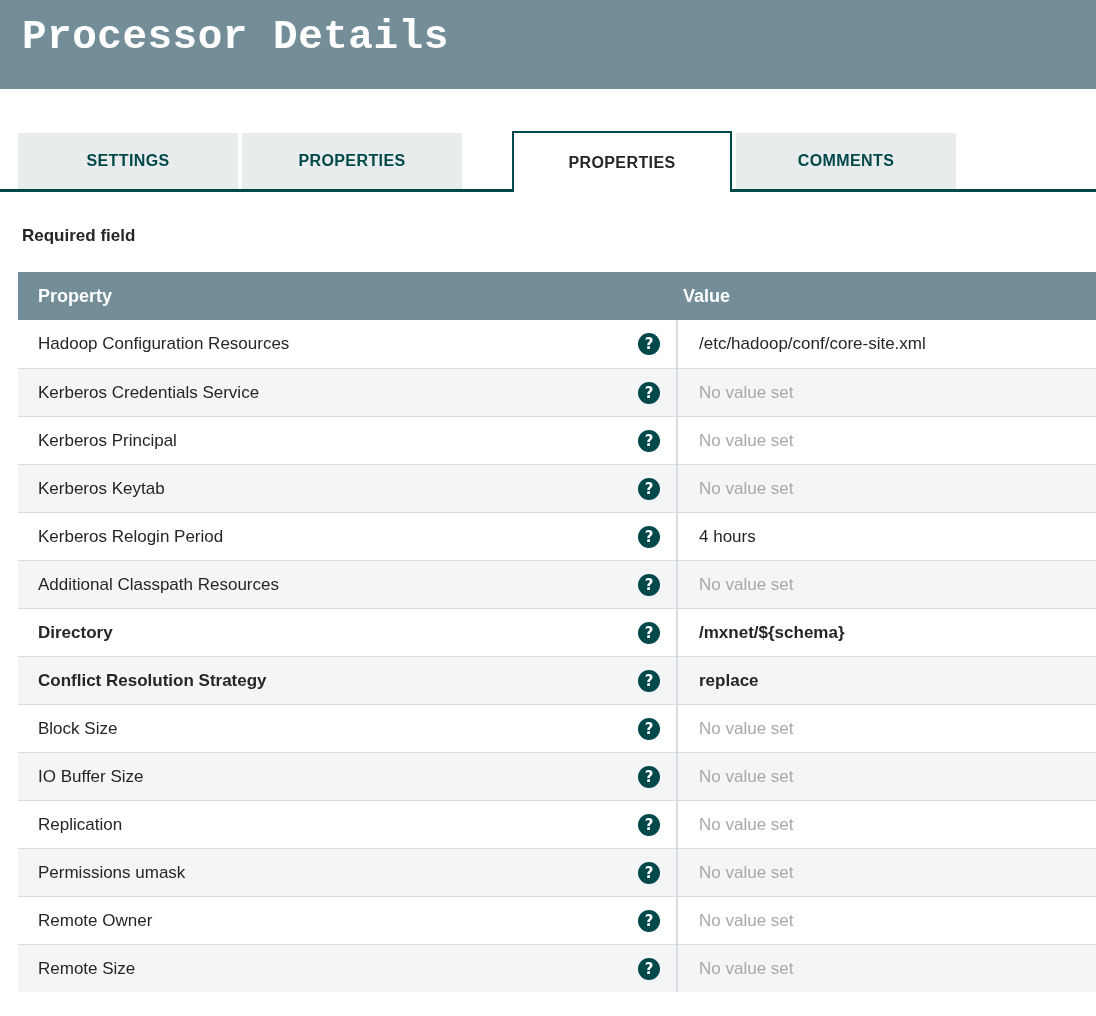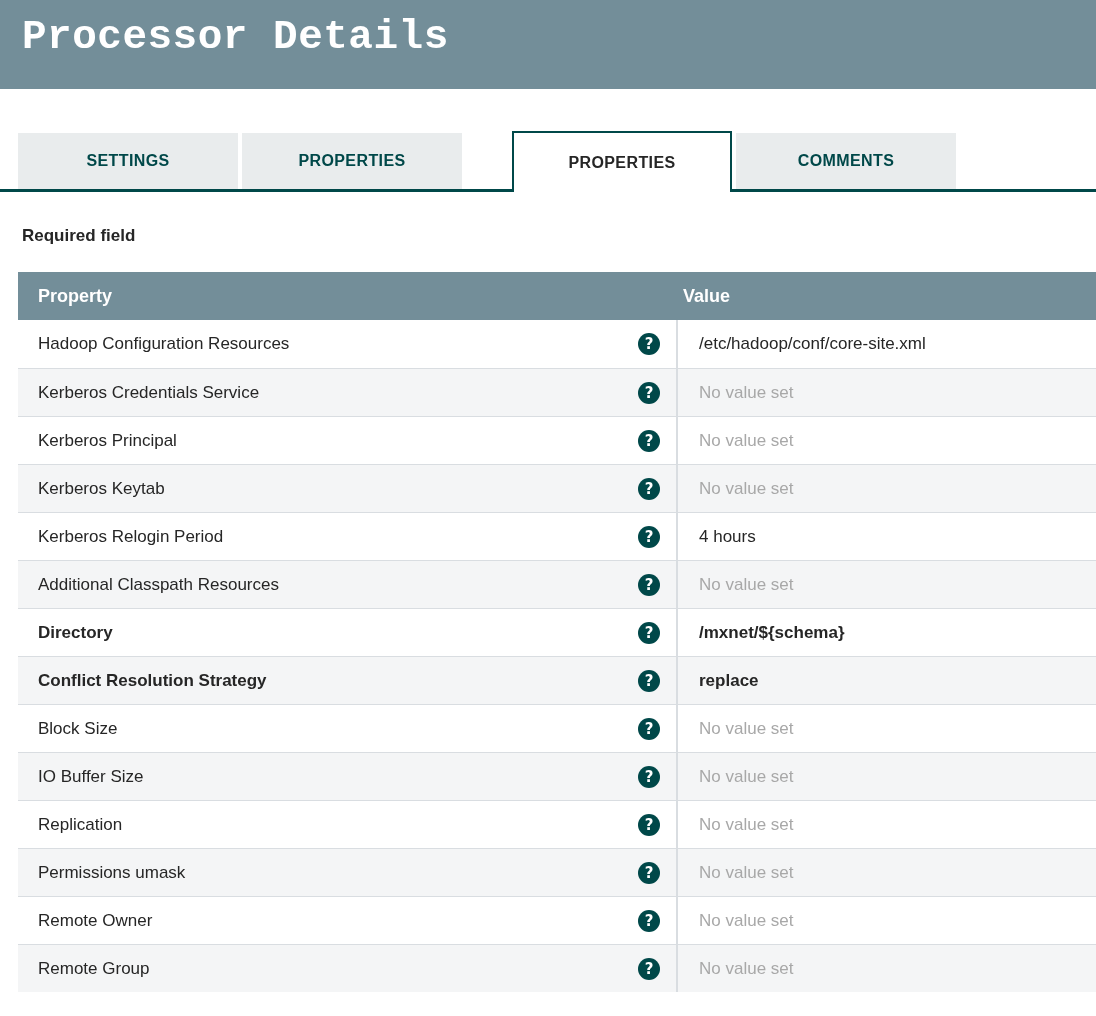--- a/index.html
+++ b/index.html
@@ -203,21 +203,21 @@
       <span class="prop-text">Remote Owner</span>
       <span class="help-icon">?</span>
     </div>
     <div class="cell-value">
       <span class="val-text">No value set</span>
     </div>
   </div>
 
   <div class="row alt unset">
     <div class="cell-prop">
-      <span class="prop-text">Remote Group</span>
+      <span class="prop-text">Remote Size</span>
       <span class="help-icon">?</span>
     </div>
     <div class="cell-value">
       <span class="val-text">No value set</span>
     </div>
   </div>
 </div>
 </div>
 
 </body></html>

